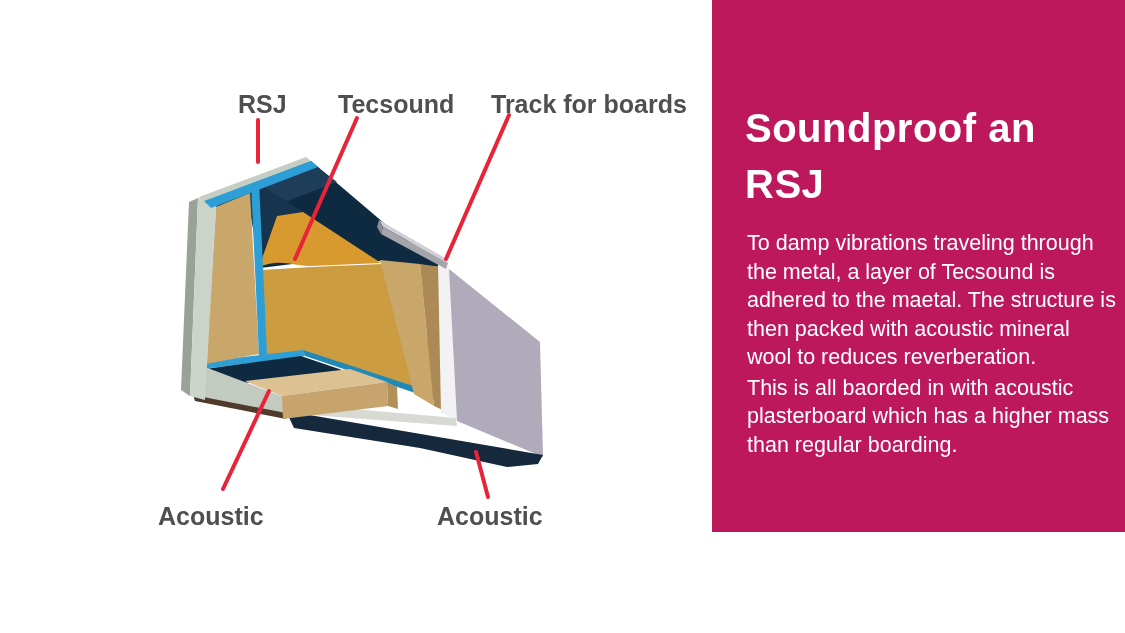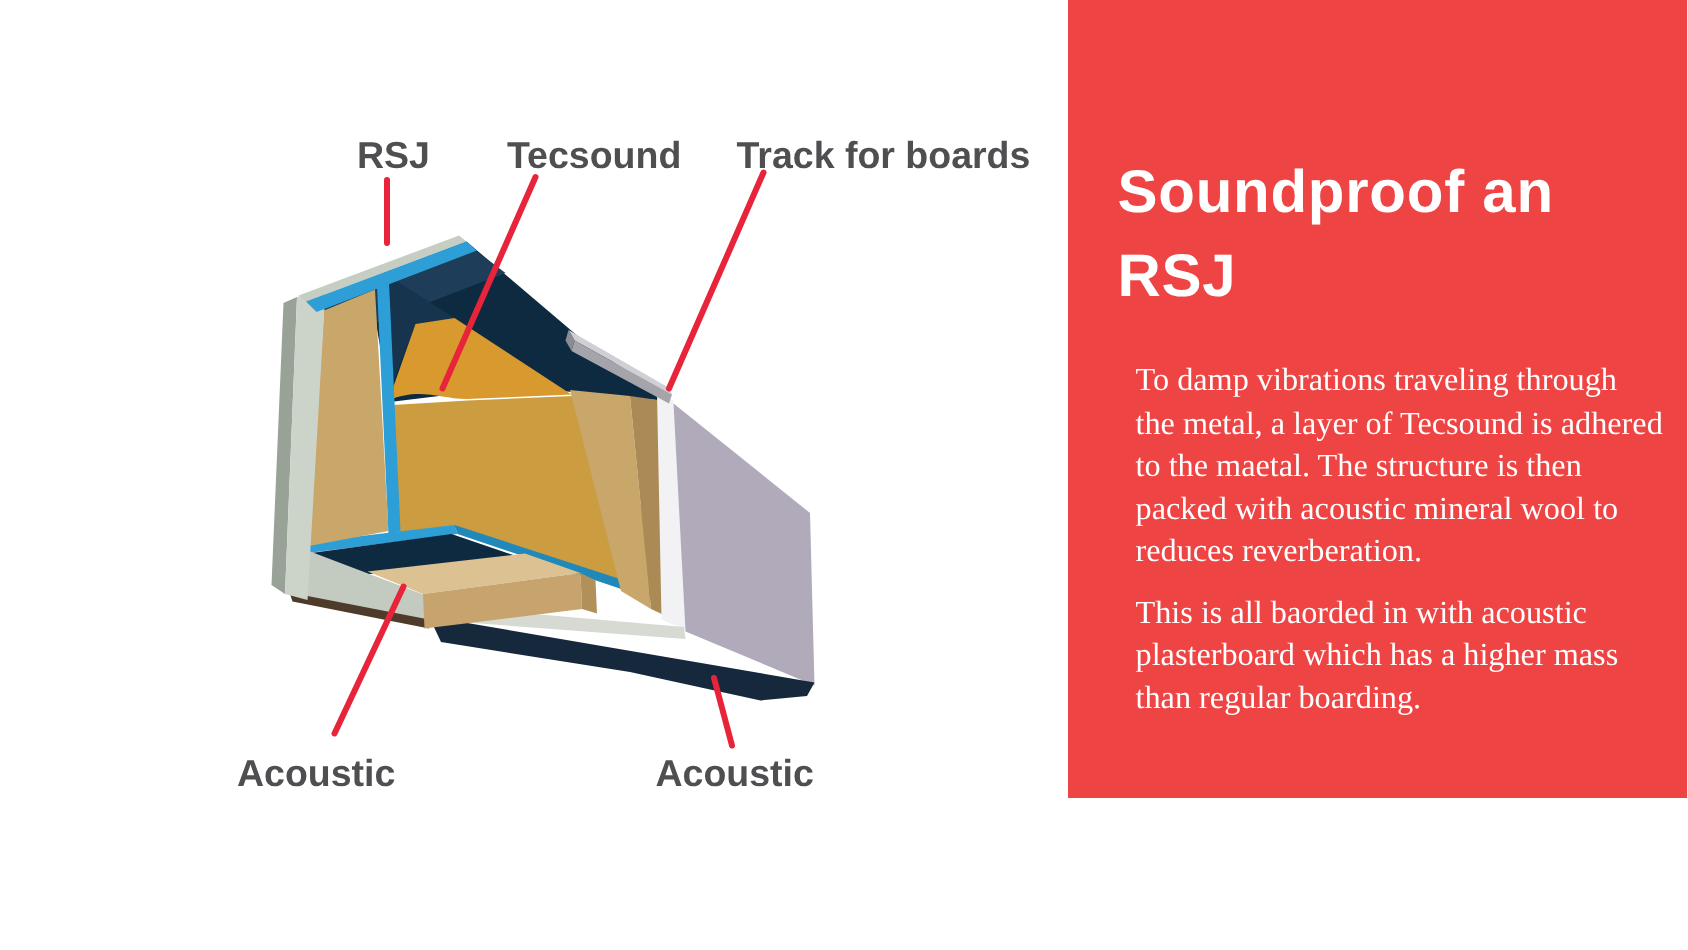--- a/index.html
+++ b/index.html
@@ -12,31 +12,31 @@
   .diag-label{
     position:absolute;font-size:25px;font-weight:600;color:#4f4f52;line-height:30px;
   }
   .label-rsj{left:238px;top:89px;}
   .label-tecsound{left:338px;top:89px;}
   .label-track{left:491px;top:89px;}
   .label-wool{left:158px;top:501px;width:190px;}
   .label-board{left:437px;top:501px;width:180px;}
   
   .panel{
-    position:absolute;left:712px;top:0;width:413px;height:633px;background:#ef4444;color:#ffffff;
+    position:absolute;left:712px;top:0;width:413px;height:633px;background:#be185d;color:#ffffff;
   }
   .panel-title{
     position:absolute;left:33px;top:100px;width:340px;margin:0;
     font-size:40px;font-weight:bold;line-height:56px;letter-spacing:.5px;
   }
   .panel-body{
     position:absolute;left:33px;top:227px;width:376px;
     font-size:21.5px;font-weight:500;line-height:28.5px;
   }
-  .panel-body p{margin:12px;font-family:Liberation Serif, serif;}
+  .panel-body p{margin:2px;}
   
   .logo{
     position:absolute;left:44px;top:551px;display:flex;align-items:center;gap:4px;
   }
   .logo-text{
     font-size:40px;font-weight:bold;color:#111111;line-height:54px;white-space:nowrap;
   }
   .idot{position:relative;display:inline-block;}
   .idot::after{
     content:"";position:absolute;left:2px;top:5px;width:7px;height:7px;

